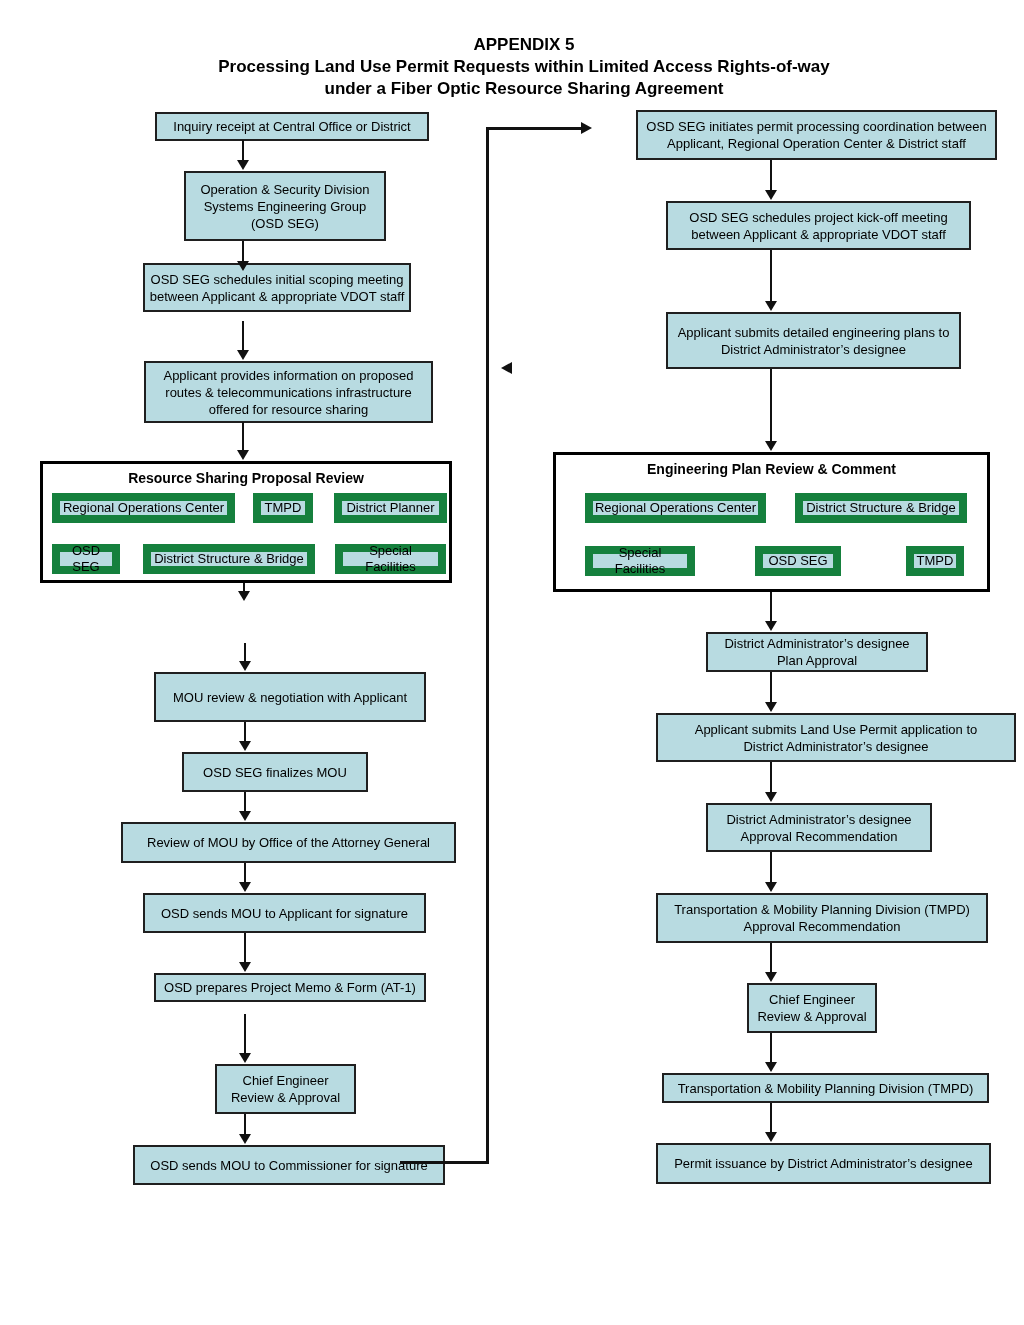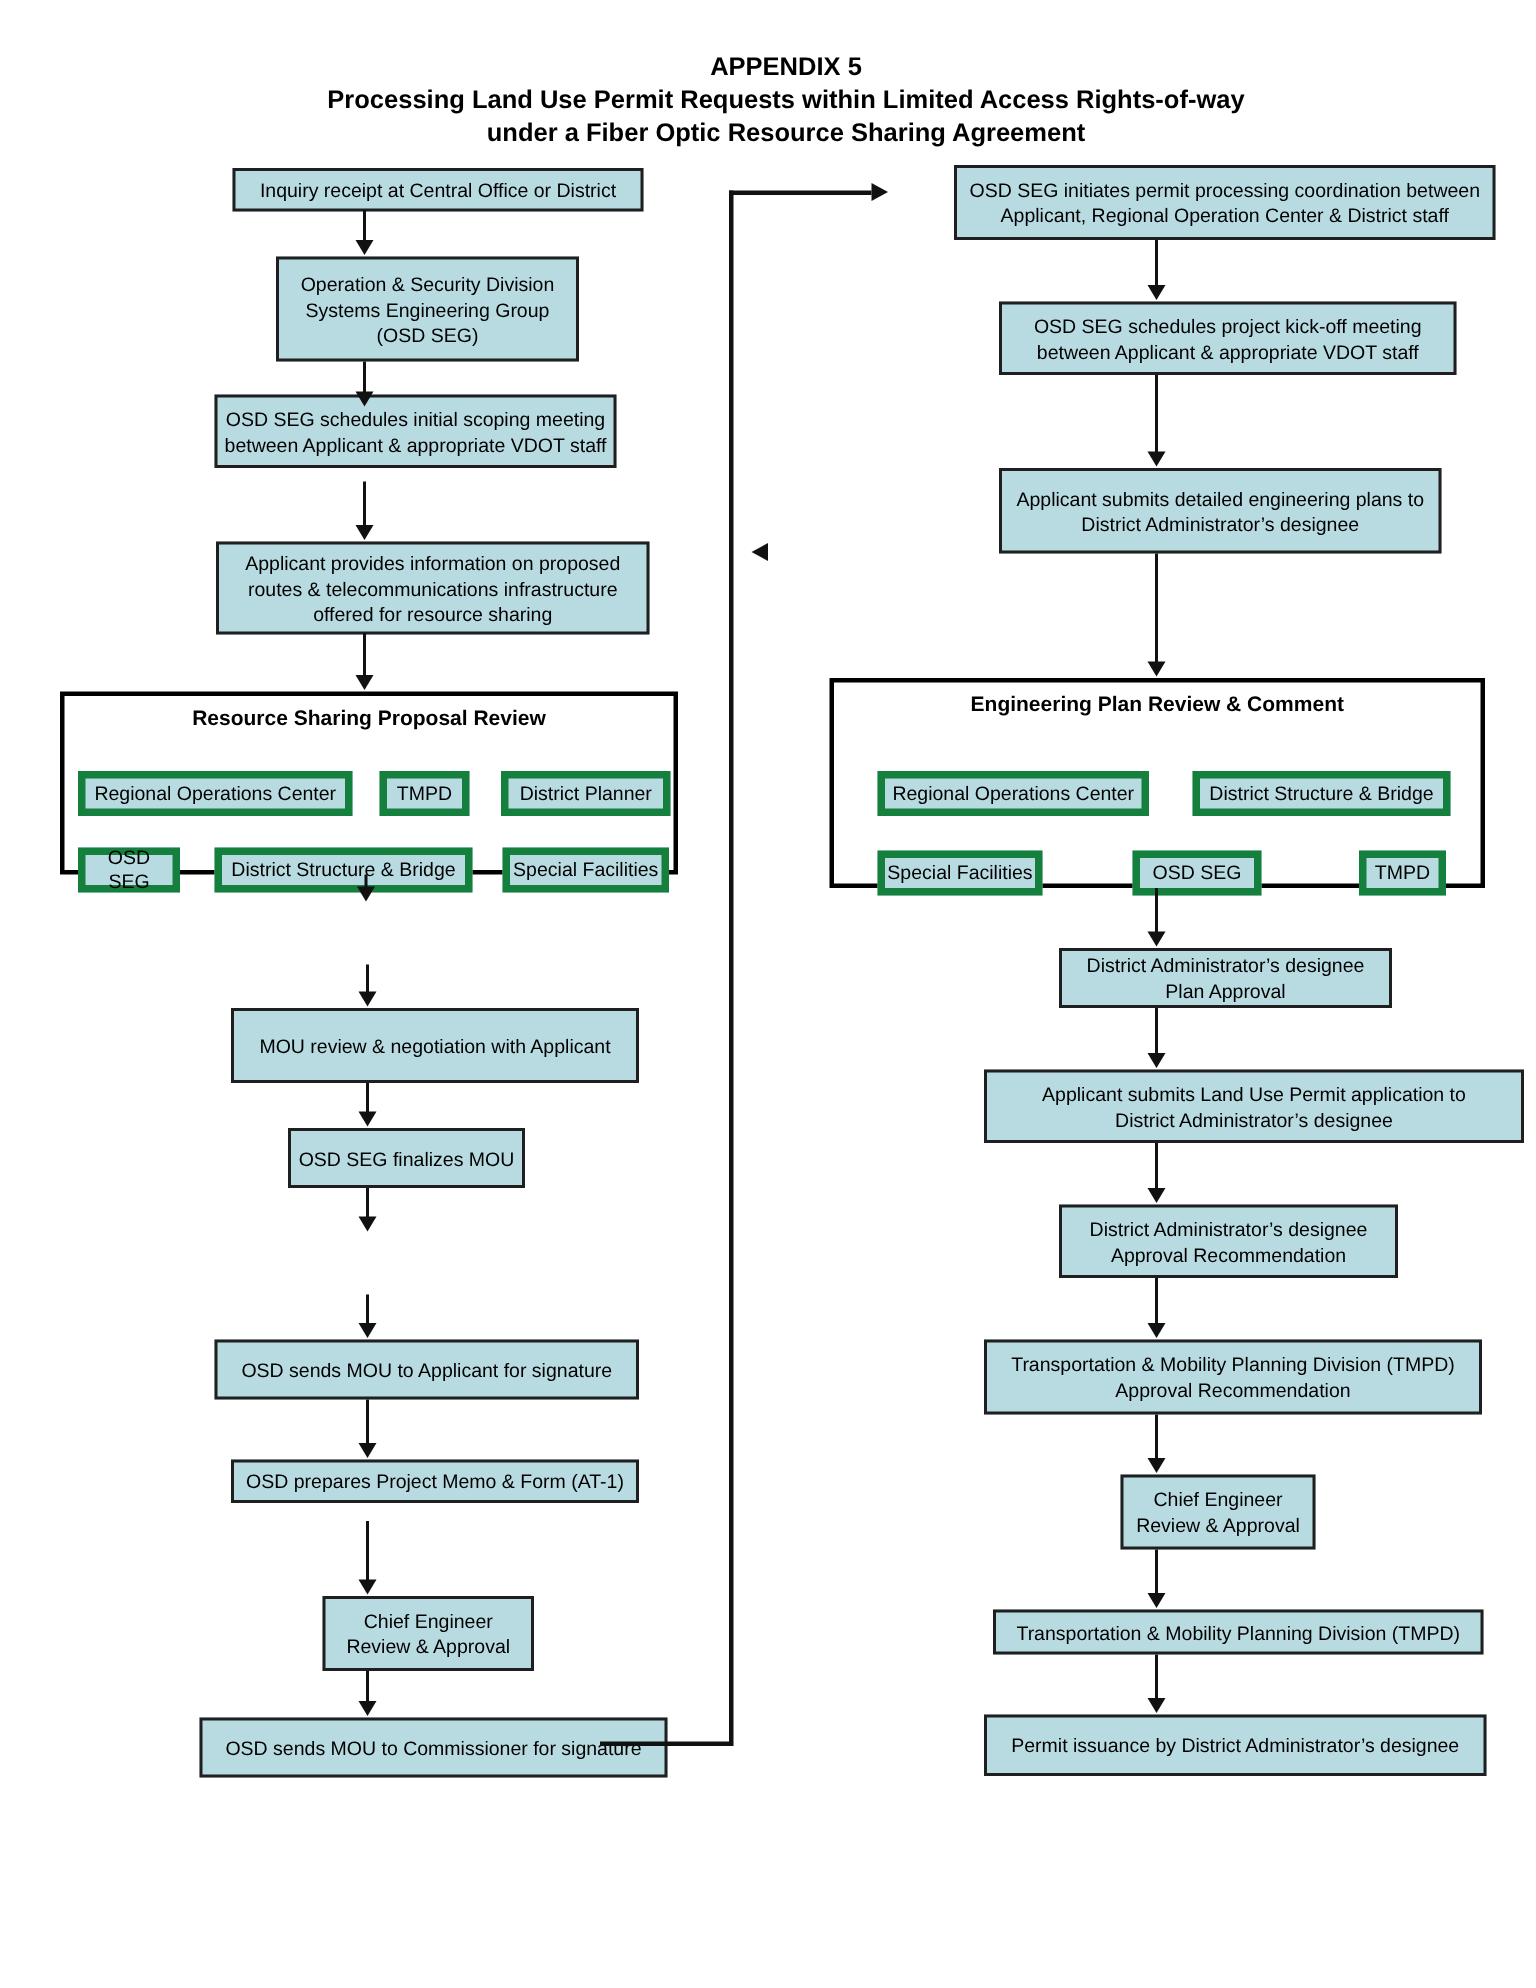--- a/index.html
+++ b/index.html
@@ -19,23 +19,23 @@
     white-space:pre-line; padding:1px;margin-left:44px;
   }
   .panel {
     position:absolute; background:#ffffff; border:3px solid #000;
   }
   .panel-title {
     position:absolute; top:6px; left:0; width:100%; text-align:center;
     font-weight:bold; font-size:14px;
   }
   .chip {
-    position:absolute; background:#b8dbe1; border:5px solid #15803d;
+    position:absolute; background:#b8dbe1; border:8px solid #15803d;
     display:flex; align-items:center; justify-content:center;
-    text-align:center; font-size:13px; line-height:16px; white-space:pre-line;margin-top:21px;
+    text-align:center; font-size:13px; line-height:16px; white-space:pre-line;
   }
   .arrow { position:absolute; width:2px; background:#111; }
   .arrow::after {
     content:""; position:absolute; bottom:-9px; left:-5px;
     border:6px solid transparent; border-bottom:none; border-top:10px solid #111;
   }
   .seg { position:absolute; background:#111; }
   .head-right {
     position:absolute; width:0; height:0;
     border-top:6px solid transparent; border-bottom:6px solid transparent;
@@ -72,21 +72,22 @@
     <div class="panel-title">Resource Sharing Proposal Review</div>
     <div class="chip" style="left:9px;top:29px;width:183px;height:30px">Regional Operations Center</div>
     <div class="chip" style="left:210px;top:29px;width:60px;height:30px">TMPD</div>
     <div class="chip" style="left:291px;top:29px;width:113px;height:30px">District Planner</div>
     <div class="chip" style="left:9px;top:80px;width:68px;height:30px">OSD SEG</div>
     <div class="chip" style="left:100px;top:80px;width:172px;height:30px">District  Structure &amp; Bridge</div>
     <div class="chip" style="left:292px;top:80px;width:111px;height:30px">Special  Facilities</div>
   </div>
 
   <div class="node" style="left:110px;top:672px;width:272px;height:50px">MOU review &amp; negotiation with Applicant</div>
-  <div class="node" style="left:148px;top:752px;width:158px;height:40px">OSD SEG finalizes MOU</div>
+  <div class="node" style="left:138px;top:752px;width:186px;height:40px">OSD SEG finalizes MOU</div>
+  <div class="node" style="left:77px;top:822px;width:335px;height:41px">Review of MOU by Office of the Attorney General</div>
   <div class="node" style="left:99px;top:893px;width:283px;height:40px">OSD sends MOU to Applicant for signature</div>
   <div class="node" style="left:110px;top:973px;width:272px;height:29px">OSD prepares Project Memo &amp; Form (AT-1)</div>
   <div class="node" style="left:171px;top:1064px;width:141px;height:50px">Chief Engineer
 Review &amp; Approval</div>
   <div class="node" style="left:89px;top:1145px;width:312px;height:40px">OSD sends MOU to Commissioner for signature</div>
 
   <div class="node" style="left:592px;top:110px;width:361px;height:50px">OSD SEG initiates permit processing coordination between
 Applicant, Regional Operation Center &amp; District staff</div>
   <div class="node" style="left:622px;top:201px;width:305px;height:49px">OSD SEG schedules  project kick-off meeting
 between Applicant &amp; appropriate VDOT staff</div>

